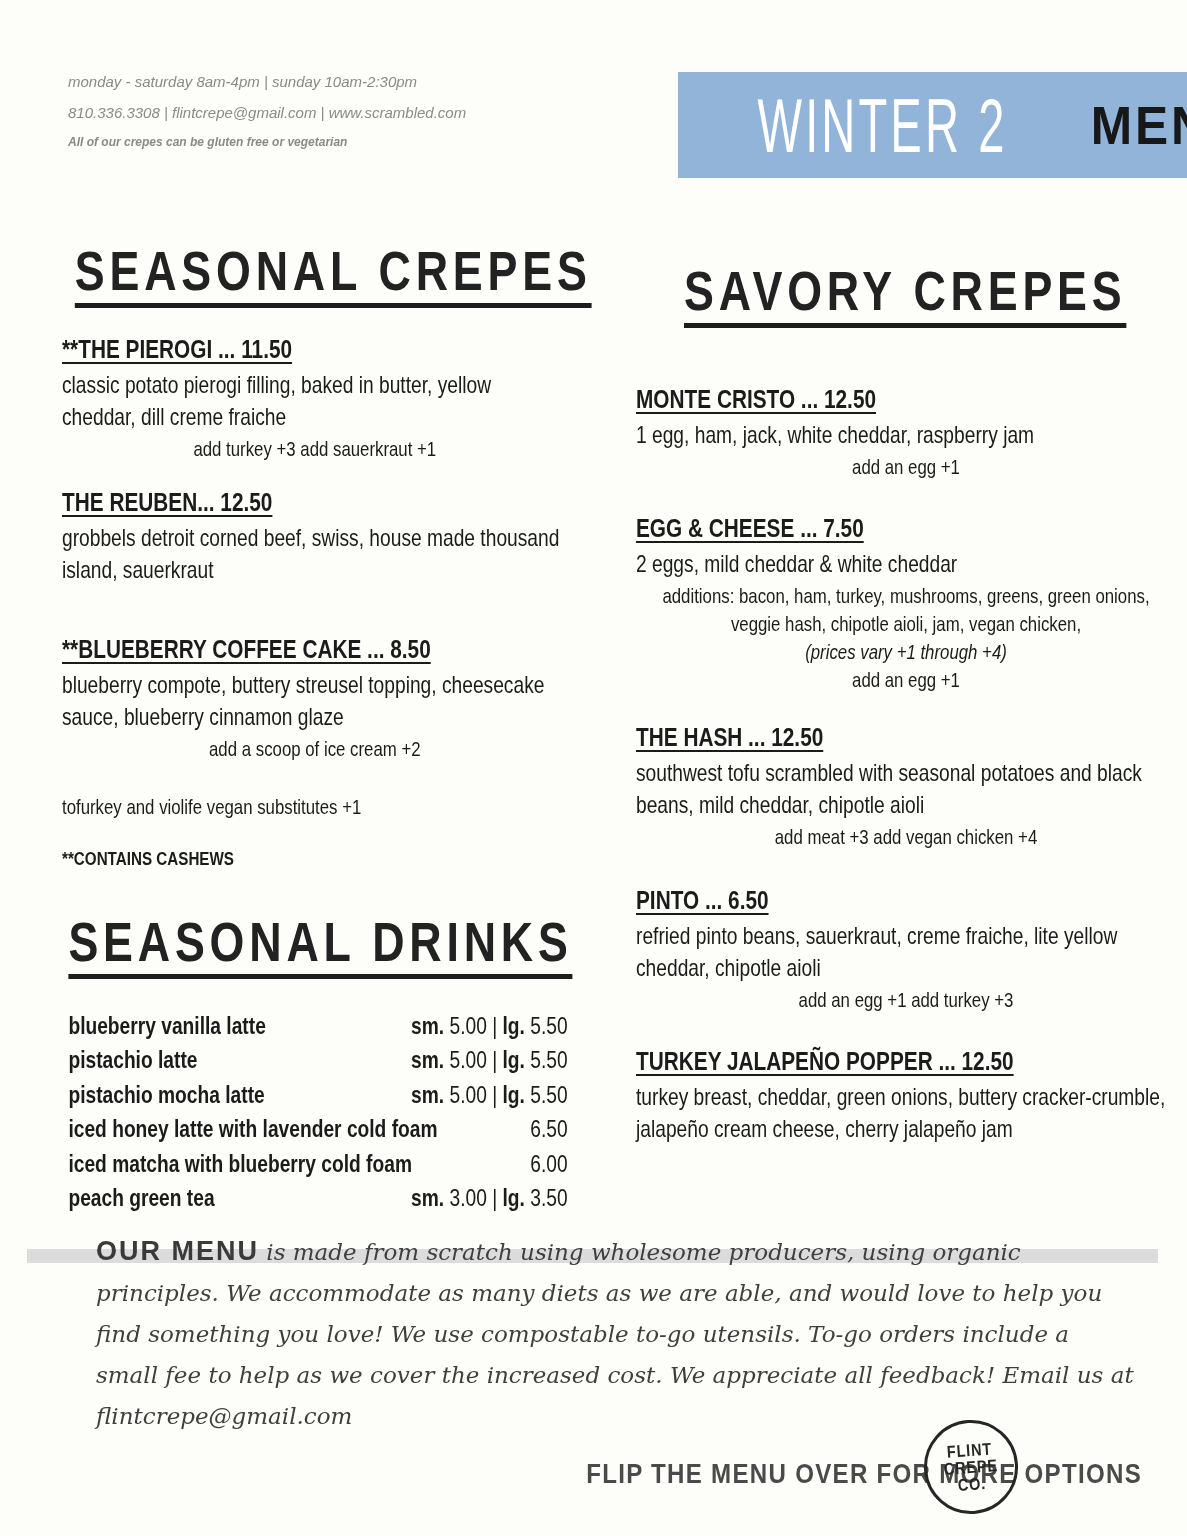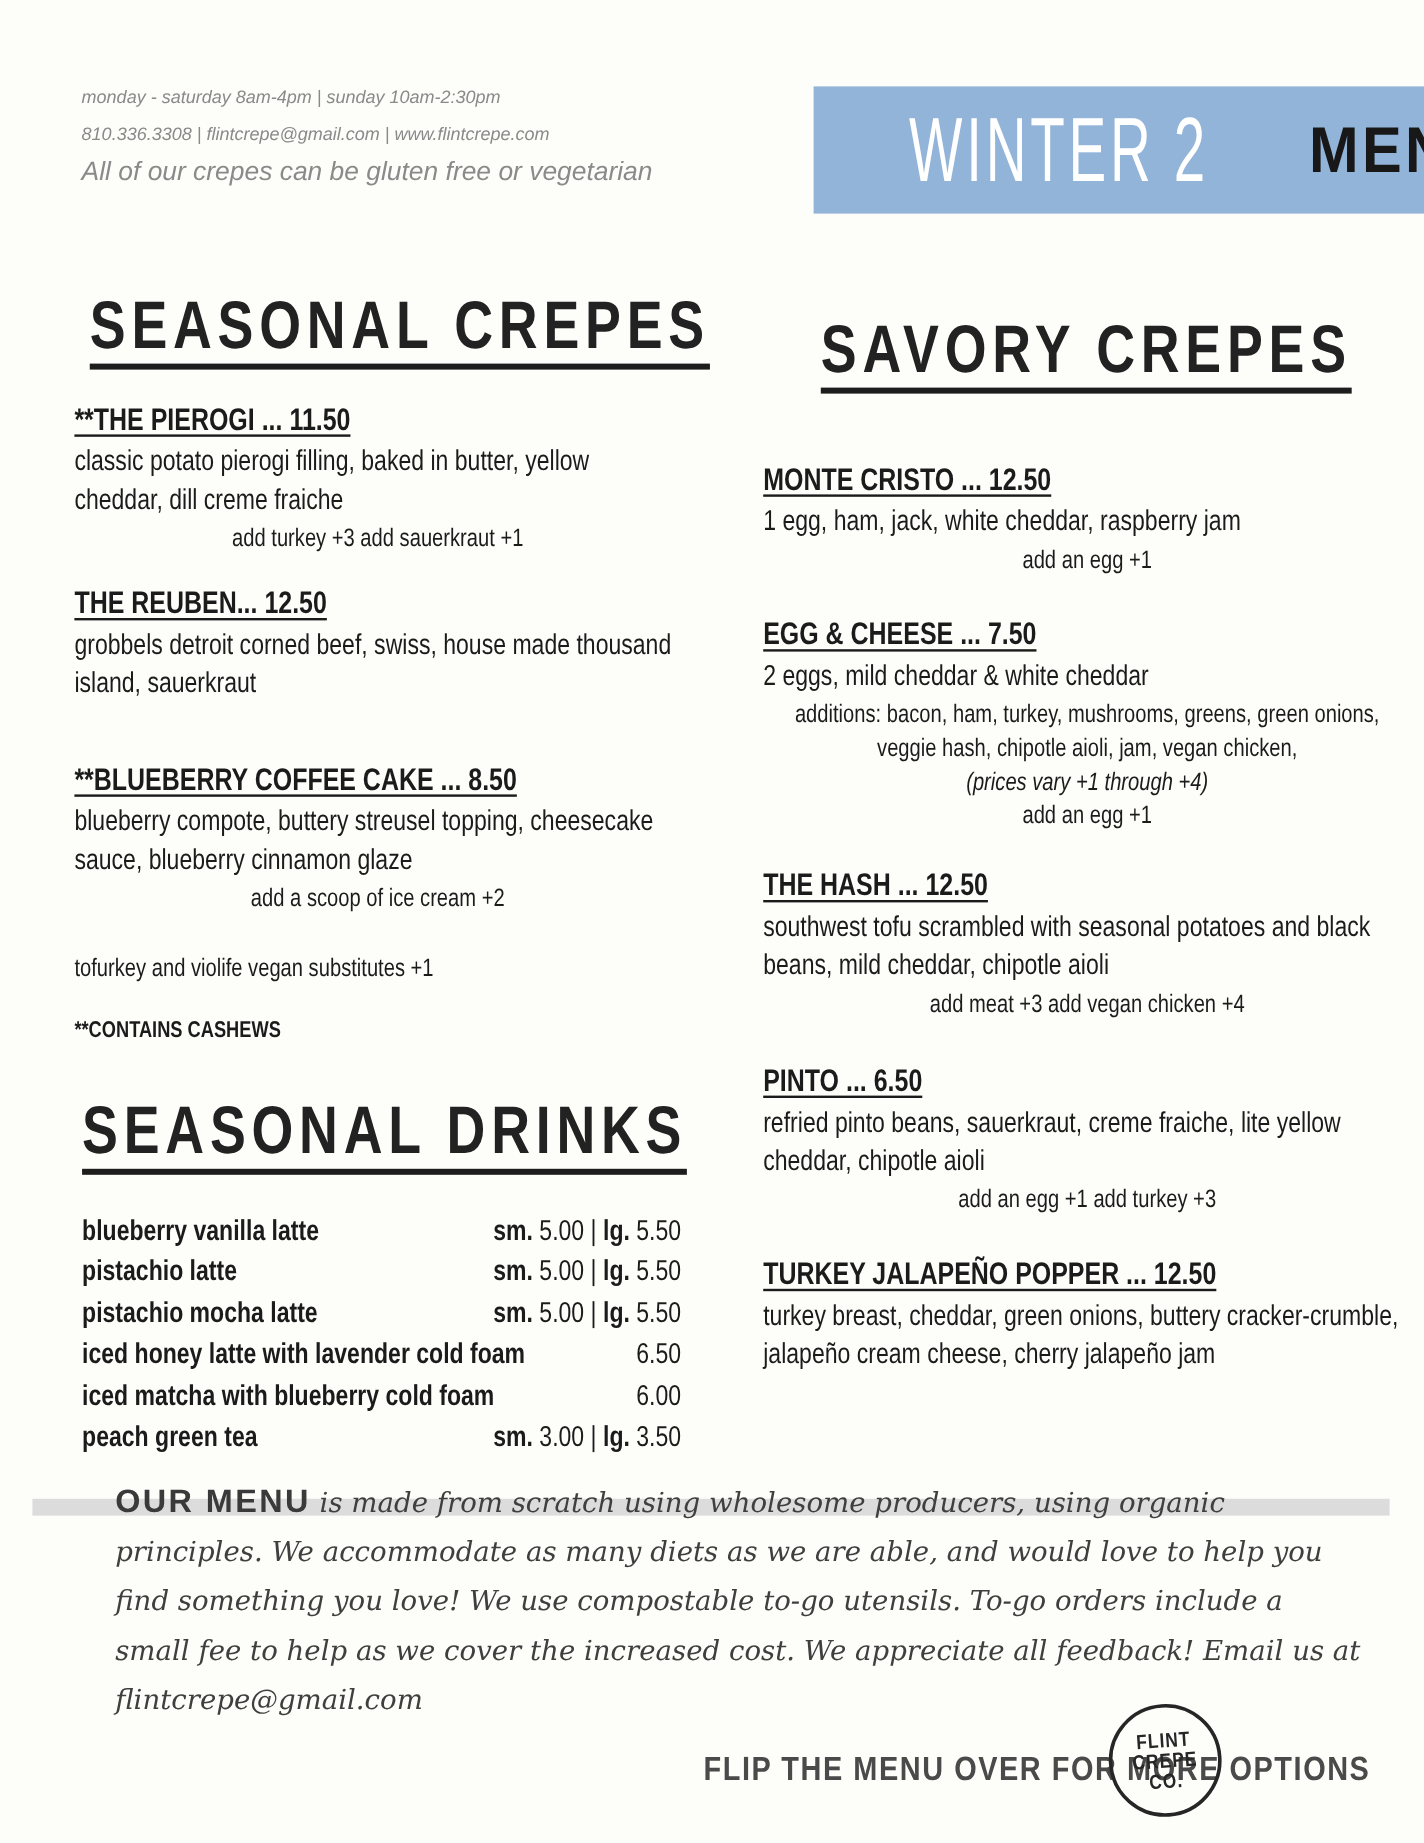--- a/index.html
+++ b/index.html
@@ -5,21 +5,21 @@
   html,body{margin:0;padding:0;}
   body{
     width:1187px;height:1536px;position:relative;
     background:#fdfdfa;
     font-family:"Liberation Sans",sans-serif;
     color:#1b1b1b;overflow:hidden;
   }
   
   .hdr{position:absolute;left:68px;top:66px;width:580px;color:#8a8a8a;font-style:italic;}
   .hdr .big{font-size:15px;line-height:31px;}
-  .hdr .small{font-size:22px;line-height:29px;}
+  .hdr .small{font-size:12px;line-height:29px;font-weight:bold;}
   .banner{
     position:absolute;left:678px;top:72px;width:500px;height:106px;
     display:flex;align-items:center;justify-content:center;padding-left:40px;
   }
   .banner .season{
     color:#ffffff;font-size:76px;font-weight:400;letter-spacing:5px;
     display:inline-block;transform:scaleX(.62);transform-origin:center;
     white-space:nowrap;
   }
   .banner .menuword{
@@ -85,21 +85,21 @@
   .mb30{margin-bottom:30px;} .mb40{margin-bottom:40px;} .mb56{margin-bottom:56px;}
   .mb32{margin-bottom:32px;} .mb28{margin-bottom:28px;} .mb34{margin-bottom:34px;}
   .mt4{margin-top:4px;} .mt2{margin-top:2px;}
   .hpad{margin-left:16px;} .hpad2{margin-left:60px;}
 </style>
 </head>
 <body>
 
 <div class="hdr">
   <div class="big">monday - saturday 8am-4pm  |  sunday 10am-2:30pm</div>
-  <div class="big">810.336.3308 | flintcrepe@gmail.com | www.flintcrepe.com</div>
+  <div class="big">810.336.3308 | flintcrepe@gmail.com | www.scrambled.com</div>
   <div class="small">All of our crepes can be gluten free or vegetarian</div>
 </div>
 
 <div class="banner" style="background: rgb(146, 180, 217);">
   <span class="season">WINTER 2</span>
   <span class="menuword">MENU</span>
 </div>
 
 <div class="col col-left">
   <div class="cond">

